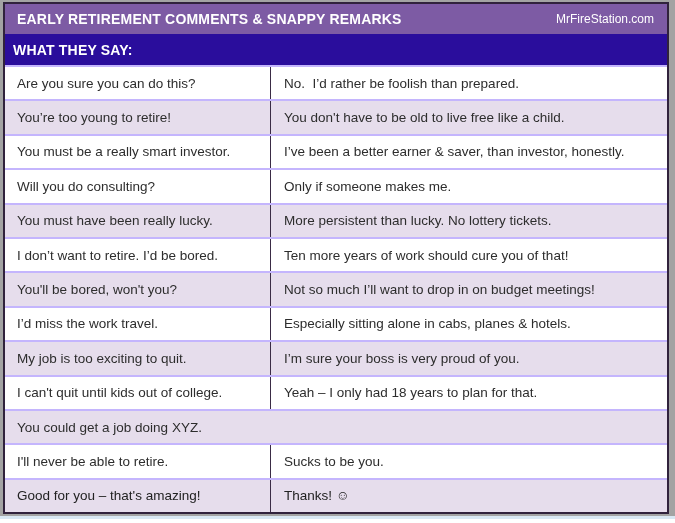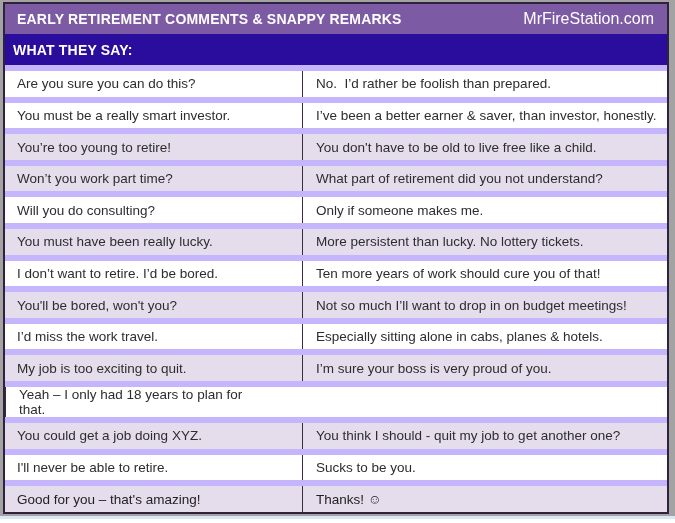--- a/index.html
+++ b/index.html
@@ -30,43 +30,42 @@
     height:30px; flex:0 0 30px;
     background:#7d5ba4;
     display:flex; align-items:center; justify-content:space-between;
     padding:0 13px 0 12px;
   }
   .title-bar .title {
     color:#ffffff; font-weight:bold; font-size:14px; letter-spacing:0.2px;
     white-space:nowrap;
   }
   .title-bar .site {
-    color:#ffffff; font-weight:normal; font-size:16px; white-space:nowrap;
+    color:#ffffff; font-weight:normal; font-size:12px; white-space:nowrap;
   }
 
   .col-header {
     height:31px; flex:0 0 31px;
     background:#2a0d9c;
     display:grid; grid-template-columns:265px 1fr;
   }
   .col-header .hcell {
     display:flex; align-items:center;
     color:#ffffff; font-weight:bold; font-size:14px;
     padding-left:8px; letter-spacing:0.2px;
   }
   .col-header .hcell.right { border-left:2px solid #ffffff; padding-left:13px; }
 
   .rows { flex:1 1 auto; display:flex; flex-direction:column; }
 
   .row {
     flex:1 1 0;
     display:grid; grid-template-columns:265px 1fr;
-    border-top:6px solid #c4b5fd;
+    border-top:2px solid #c4b5fd;
     background:#ffffff;
-    gap:32px;
   }
   .row.shaded { background:#e6ddec; }
 
   .cell {
     display:flex; align-items:center;
     font-size:13.5px; color:#2d2d2d;
     padding:0 8px 0 12px;
     white-space:pre-wrap;
     overflow:hidden;
   }
@@ -87,31 +86,27 @@
 
     <div class="col-header">
       <div class="hcell">WHAT THEY SAY:</div>
     </div>
 
     <div class="rows">
       <div class="row">
         <div class="cell">Are you sure you can do this?</div>
         <div class="cell right">No.  I’d rather be foolish than prepared.</div>
       </div>
-      <div class="row">
-        <div class="cell">You must be a really smart investor.</div>
-        <div class="cell right">I’ve been a better earner &amp; saver, than investor, honestly.</div>
-      </div>
       <div class="row shaded">
         <div class="cell">You’re too young to retire!</div>
         <div class="cell right">You don't have to be old to live free like a child.</div>
       </div>
-      <div class="row shaded">
-        <div class="cell">Won’t you work part time?</div>
-        <div class="cell right">What part of retirement did you not understand?</div>
+      <div class="row">
+        <div class="cell">You must be a really smart investor.</div>
+        <div class="cell right">I’ve been a better earner &amp; saver, than investor, honestly.</div>
       </div>
       <div class="row">
         <div class="cell">Will you do consulting?</div>
         <div class="cell right">Only if someone makes me.</div>
       </div>
       <div class="row shaded">
         <div class="cell">You must have been really lucky.</div>
         <div class="cell right">More persistent than lucky. No lottery tickets.</div>
       </div>
       <div class="row">
@@ -124,25 +119,25 @@
       </div>
       <div class="row">
         <div class="cell">I’d miss the work travel.</div>
         <div class="cell right">Especially sitting alone in cabs, planes &amp; hotels.</div>
       </div>
       <div class="row shaded">
         <div class="cell">My job is too exciting to quit.</div>
         <div class="cell right">I’m sure your boss is very proud of you.</div>
       </div>
       <div class="row">
+        <div class="cell">I can't quit until kids out of college.</div>
         <div class="cell right">Yeah – I only had 18 years to plan for that.</div>
       </div>
       <div class="row shaded">
         <div class="cell">You could get a job doing XYZ.</div>
-        <div class="cell right">You think I should - quit my job to get another one?</div>
       </div>
       <div class="row">
         <div class="cell">I'll never be able to retire.</div>
         <div class="cell right">Sucks to be you.</div>
       </div>
       <div class="row shaded bold">
         <div class="cell">Good for you – that's amazing!</div>
         <div class="cell right">Thanks! ☺</div>
       </div>
     </div>

